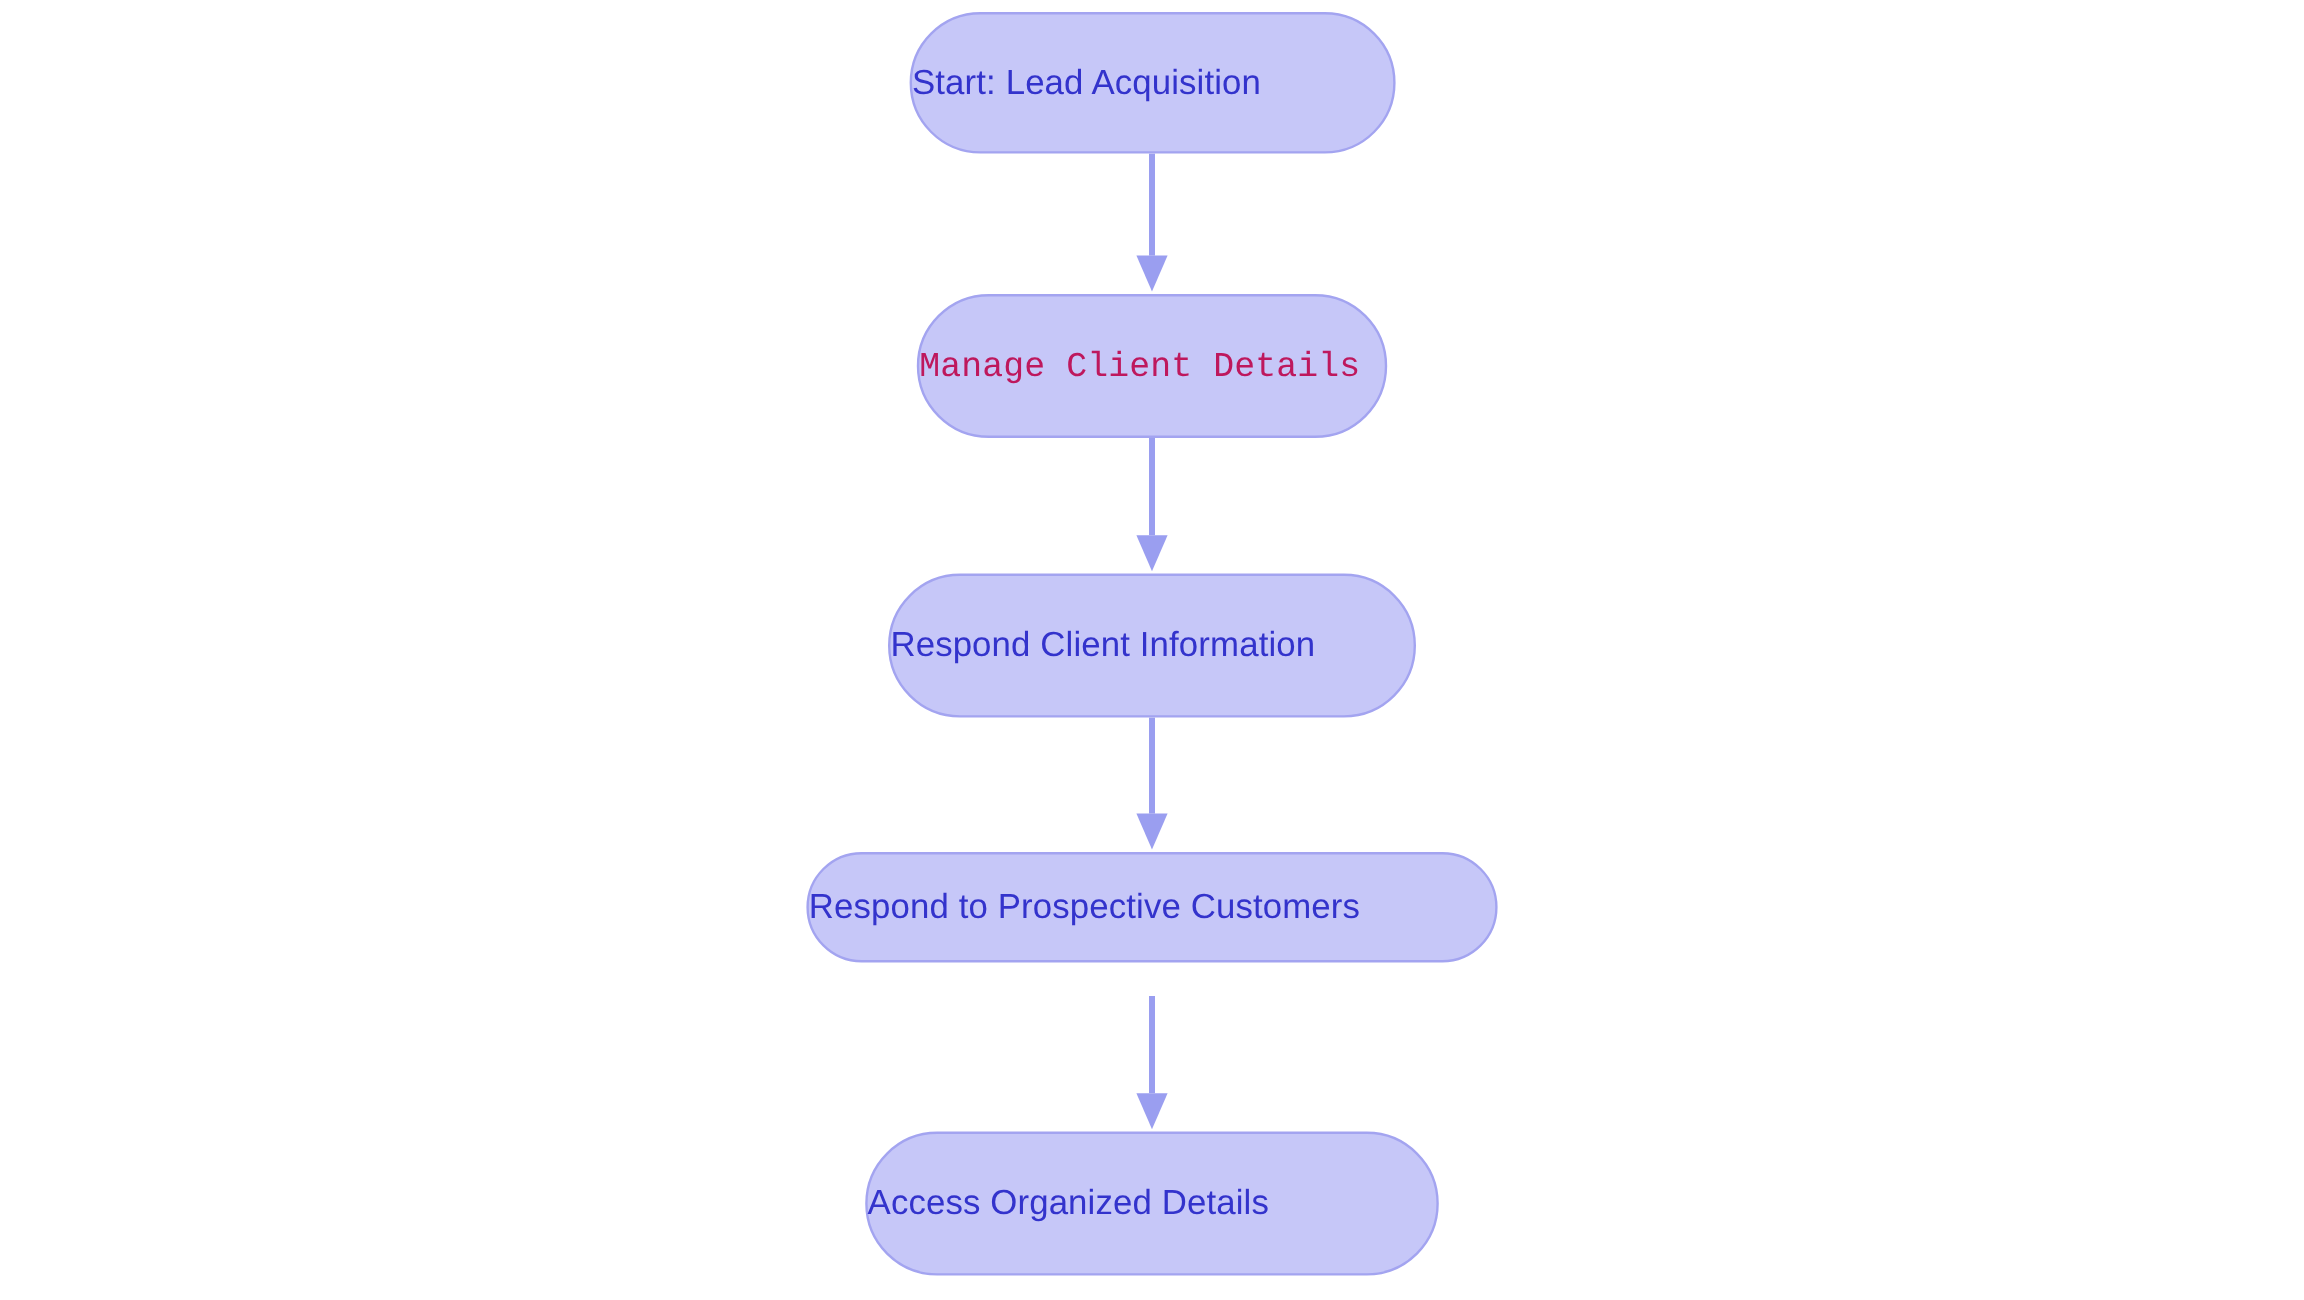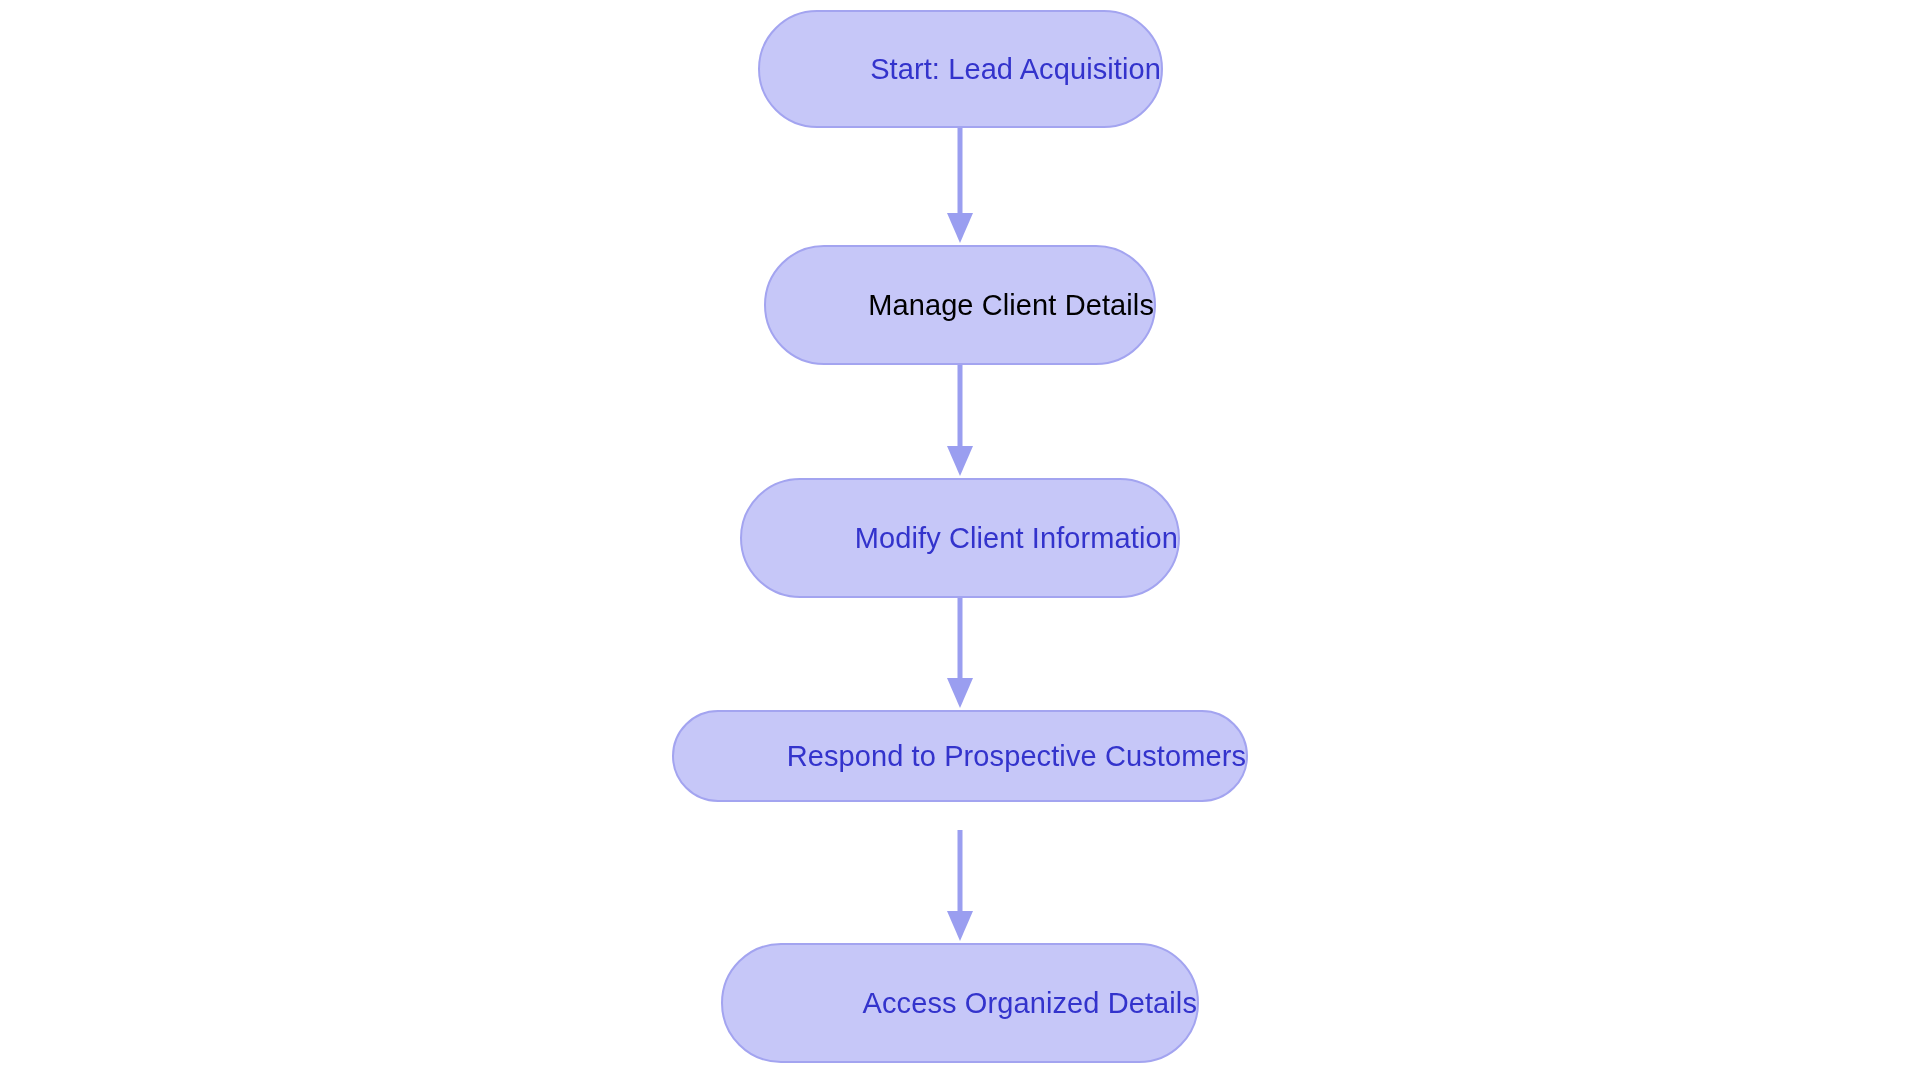--- a/index.html
+++ b/index.html
@@ -20,21 +20,21 @@
     width: 1920px;
     height: 1083px;
     background: #ffffff;
   }
 
   .node {
     position: absolute;
     box-sizing: border-box;
     display: flex;
     align-items: center;
-    justify-content: flex-end;
+    justify-content: flex-start;
     border-radius: 999px;
     border-style: solid;
     border-width: 2px;
     text-align: center;
     white-space: nowrap;
   }
 
   .node-label {
     font-size: 29px;
     font-weight: 400;
@@ -68,26 +68,26 @@
         <polygon points="947,678 973,678 960,708" fill="#9a9ef0"></polygon>
         <rect x="957.5" y="830" width="5" height="81" fill="#9a9ef0"></rect>
         <polygon points="947,911 973,911 960,941" fill="#9a9ef0"></polygon>
       </g>
   </svg>
 
   <div class="node" style="left: 758px; top: 10px; width: 405px; height: 118px; background: rgb(198, 199, 248); border-color: rgb(163, 164, 240); color: rgb(51, 51, 204);">
     <span class="node-label">Start: Lead Acquisition</span>
   </div>
 
-  <div class="node" style="left: 764px; top: 245px; width: 392px; height: 120px; background: rgb(198, 199, 248); border-color: rgb(163, 164, 240); color: #000000;">
+  <div class="node" style="left: 764px; top: 245px; width: 392px; height: 120px; background: rgb(198, 199, 248); border-color: rgb(163, 164, 240); color: #be185d; font-family: Liberation Mono, monospace;">
     <span class="node-label">Manage Client Details</span>
   </div>
 
   <div class="node" style="left: 740px; top: 478px; width: 440px; height: 120px; background: rgb(198, 199, 248); border-color: rgb(163, 164, 240); color: rgb(51, 51, 204);">
-    <span class="node-label">Modify Client Information</span>
+    <span class="node-label">Respond Client Information</span>
   </div>
 
   <div class="node" style="left: 672px; top: 710px; width: 576px; height: 92px; background: rgb(198, 199, 248); border-color: rgb(163, 164, 240); color: rgb(51, 51, 204);">
     <span class="node-label">Respond to Prospective Customers</span>
   </div>
 
   <div class="node" style="left: 721px; top: 943px; width: 478px; height: 120px; background: rgb(198, 199, 248); border-color: rgb(163, 164, 240); color: rgb(51, 51, 204);">
     <span class="node-label">Access Organized Details</span>
   </div>
 

